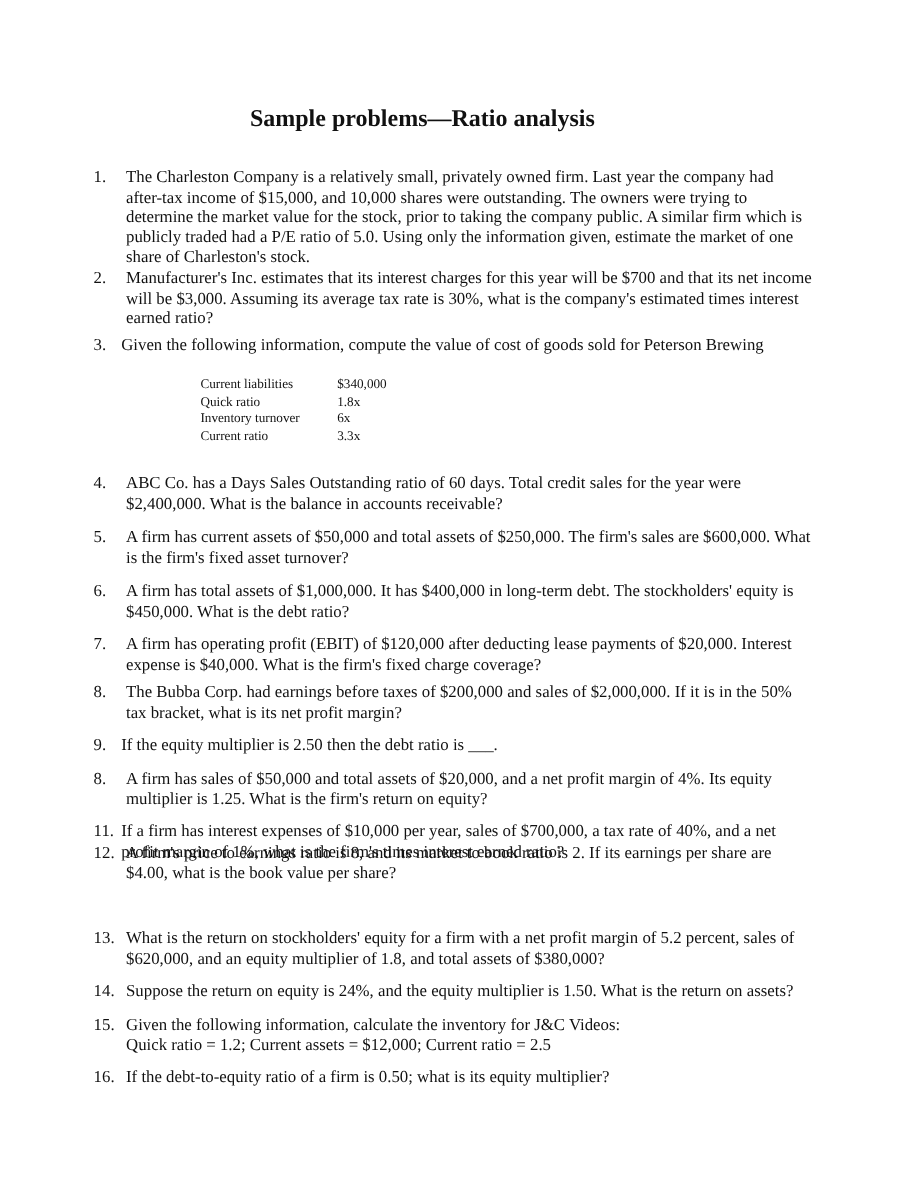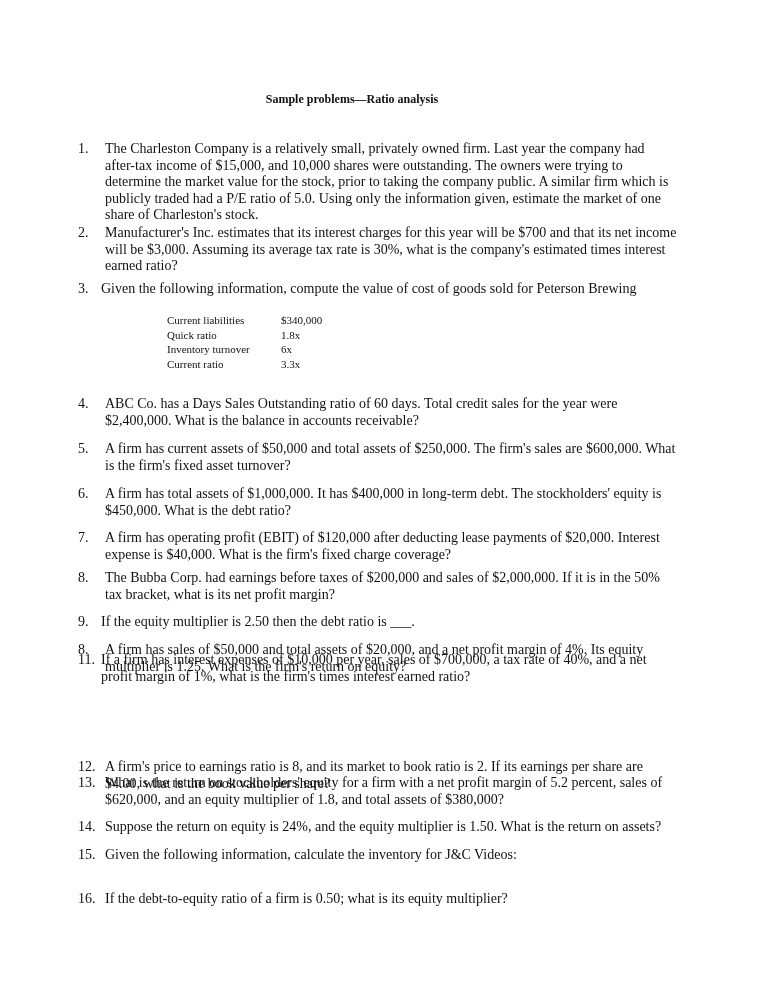--- a/index.html
+++ b/index.html
@@ -4,21 +4,21 @@
   <style>
     html, body { margin: 0; padding: 0; background: #ffffff; }
     body {
       width: 768px; height: 994px; overflow: hidden;
       font-family: "Liberation Serif", "DejaVu Serif", serif;
       color: #111111; font-size: 14px; line-height: 16.5px;
     }
     .page { position: relative; width: 768px; height: 994px; }
     .title {
       position: absolute; top: 91px; left: 0; width: 704px;
-      text-align: center; font-weight: bold; font-size: 12px;
+      text-align: center; font-weight: bold; font-size: 20px;
     }
     .problem { position: absolute; left: 78px; width: 600px; }
     .num { position: absolute; left: 0; top: 0; }
     .text { margin-left: 27px; }
     .text.wide { margin-left: 23px; }
     .data-table { position: absolute; left: 167px; top: 313px; border-collapse: collapse; }
     .data-table td { padding: 0; height: 14.5px; font-size: 11px; line-height: 14.5px; vertical-align: top; }
     .data-table td.label { width: 114px; }
   </style>
 </head>
@@ -91,42 +91,43 @@
   <div class="problem" style="top:614px;">
     <span class="num">9.</span>
     <div class="text wide">If the equity multiplier is 2.50 then the debt ratio is ___.</div>
   </div>
 
   <div class="problem" style="top:642px;">
     <span class="num">8.</span>
     <div class="text">A firm has sales of $50,000 and total assets of $20,000, and a net profit margin of 4%.  Its equity multiplier is 1.25.  What is the firm's return on equity?</div>
   </div>
 
-  <div class="problem" style="top:652px;">
+  <div class="problem" style="top:686px;">
     <span class="num">11.</span>
     <div class="text wide">If a firm has interest expenses of $10,000 per year, sales of $700,000, a tax rate of 40%, and a net profit margin of 1%, what is the firm's times interest earned ratio?</div>
   </div>
 
-  <div class="problem" style="top:759px;">
+  <div class="problem" style="top:704px;">
     <span class="num">12.</span>
     <div class="text">A firm's price to earnings ratio is 8, and its market to book ratio is 2.  If its earnings per share are $4.00, what is the book value per share?</div>
   </div>
 
   <div class="problem" style="top:775px;">
     <span class="num">13.</span>
     <div class="text">What is the return on stockholders' equity for a firm with a net profit margin of 5.2 percent, sales of $620,000, and an equity multiplier of 1.8, and total assets of $380,000?</div>
   </div>
 
   <div class="problem" style="top:819px;">
     <span class="num">14.</span>
     <div class="text">Suppose the return on equity is 24%, and the equity multiplier is 1.50.  What is the return on assets?</div>
   </div>
 
   <div class="problem" style="top:847px;">
     <span class="num">15.</span>
     <div class="text">Given the following information, calculate the inventory for J&amp;C Videos:</div>
+    <div class="text">Quick ratio = 1.2; Current assets  = $12,000; Current ratio = 2.5</div>
   </div>
 
   <div class="problem" style="top:891px;">
     <span class="num">16.</span>
     <div class="text">If the debt-to-equity ratio of a firm is 0.50; what is its equity multiplier?</div>
   </div>
 </div>
 
 </body></html>

